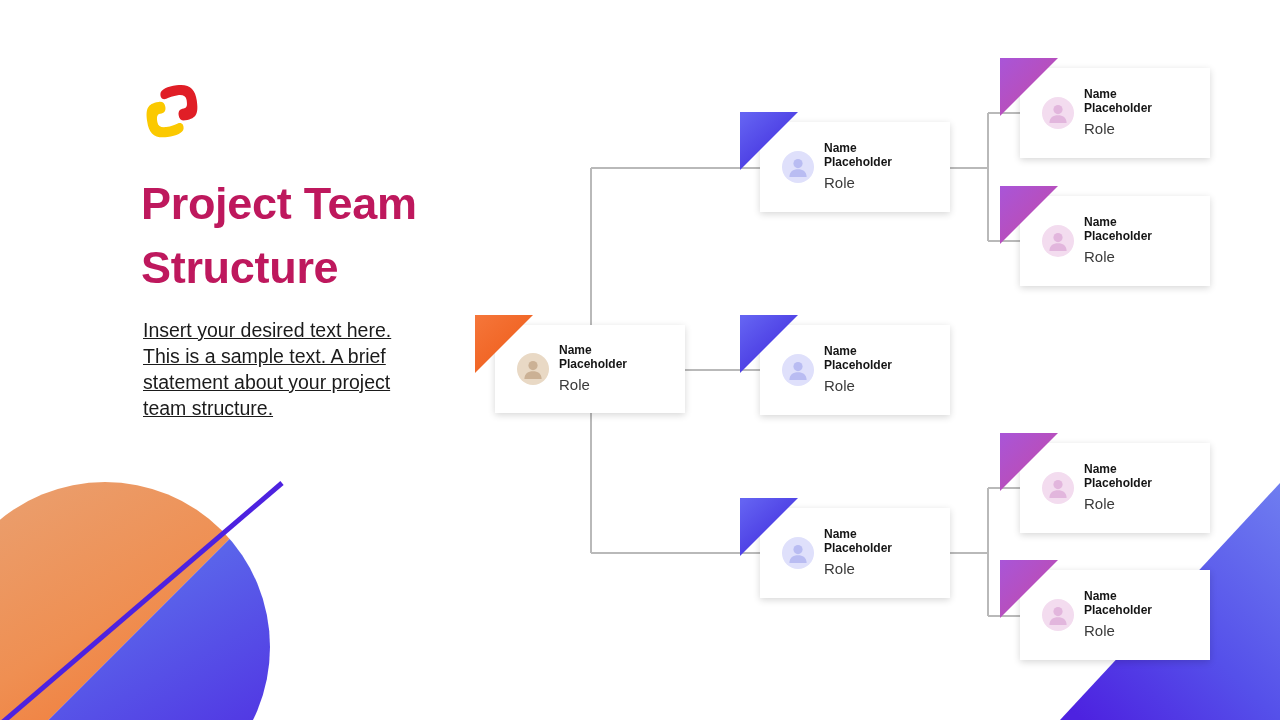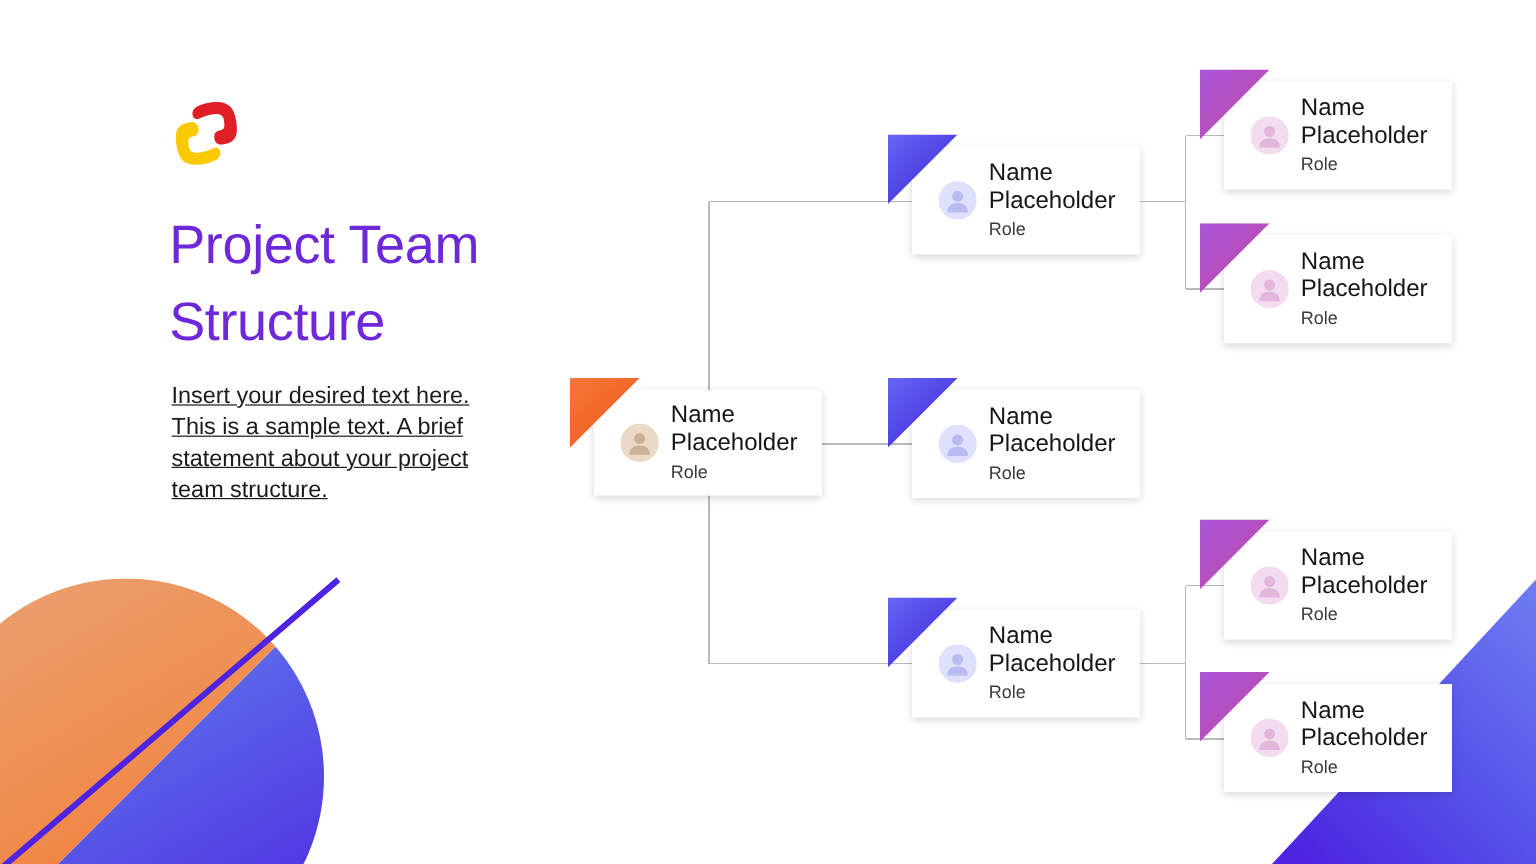--- a/index.html
+++ b/index.html
@@ -63,22 +63,22 @@
     width: 66px;
     height: 70px;
   }
   .title {
     position: absolute;
     left: 141px;
     top: 172px;
     width: 420px;
     font-size: 45px;
     line-height: 1.42;
-    font-weight: normal;
-    color: #6d28d9;
+    font-weight: bold;
+    color: #be185d;
     letter-spacing: -0.3px;
   }
   .body-text {
     position: absolute;
     left: 143px;
     top: 318px;
     width: 290px;
     font-size: 19.5px;
     line-height: 1.33;
     color: #1b1b1b;
@@ -119,22 +119,22 @@
     flex: 0 0 auto;
     width: 32px;
     height: 32px;
     border-radius: 50%;
     position: relative;
     margin-right: 10px;
   }
   .avatar svg { display: block; }
   .card-text { line-height: 1.12; }
   .card-name {
-    font-size: 20px;
-    font-weight: normal;
+    font-size: 12px;
+    font-weight: bold;
     color: #151515;
     white-space: pre-line;
   }
   .card-role {
     font-size: 15px;
     color: #3a3a3a;
     margin-top: 6px;
   }
 
   

